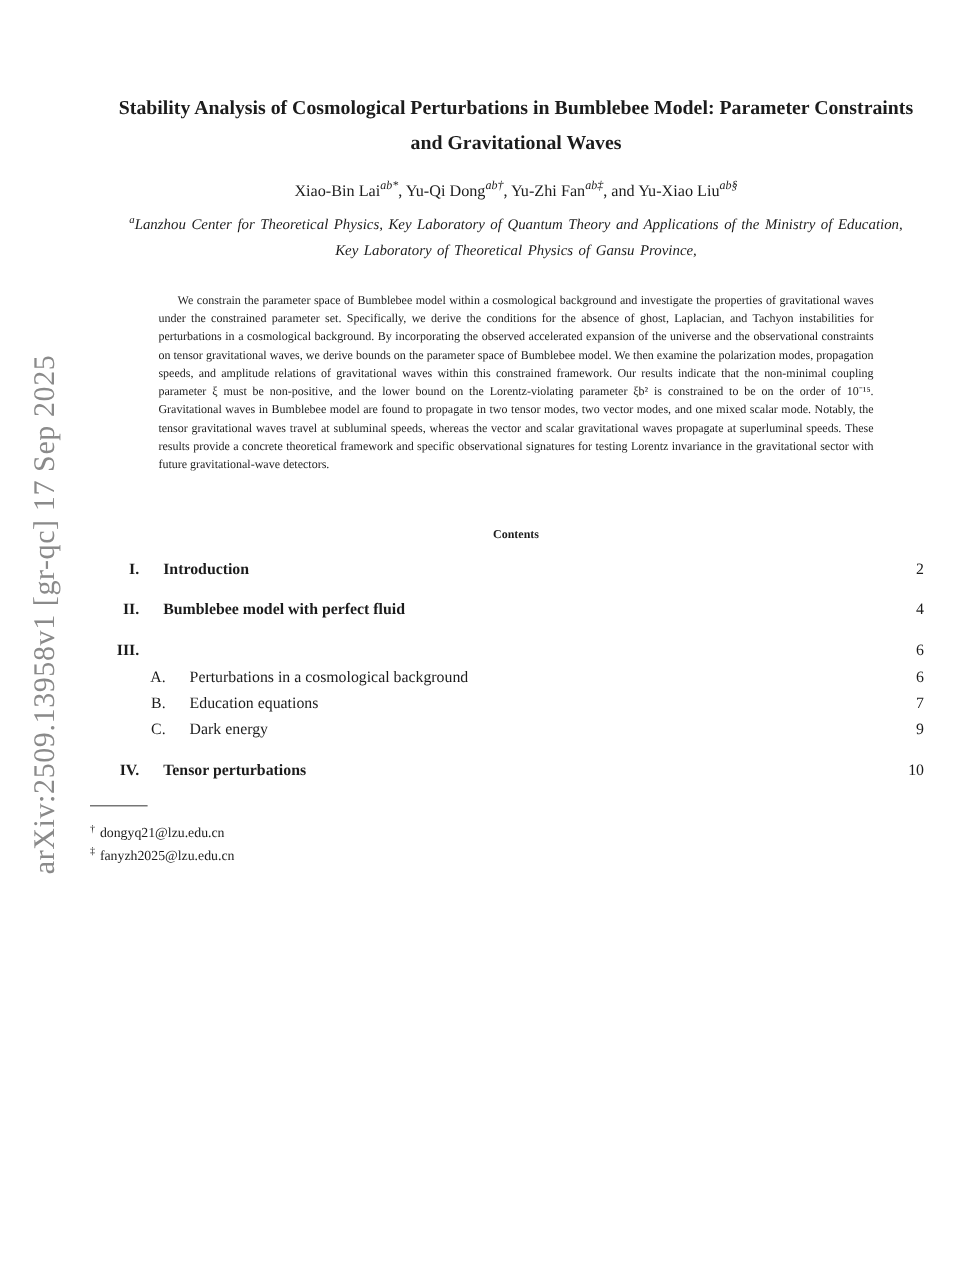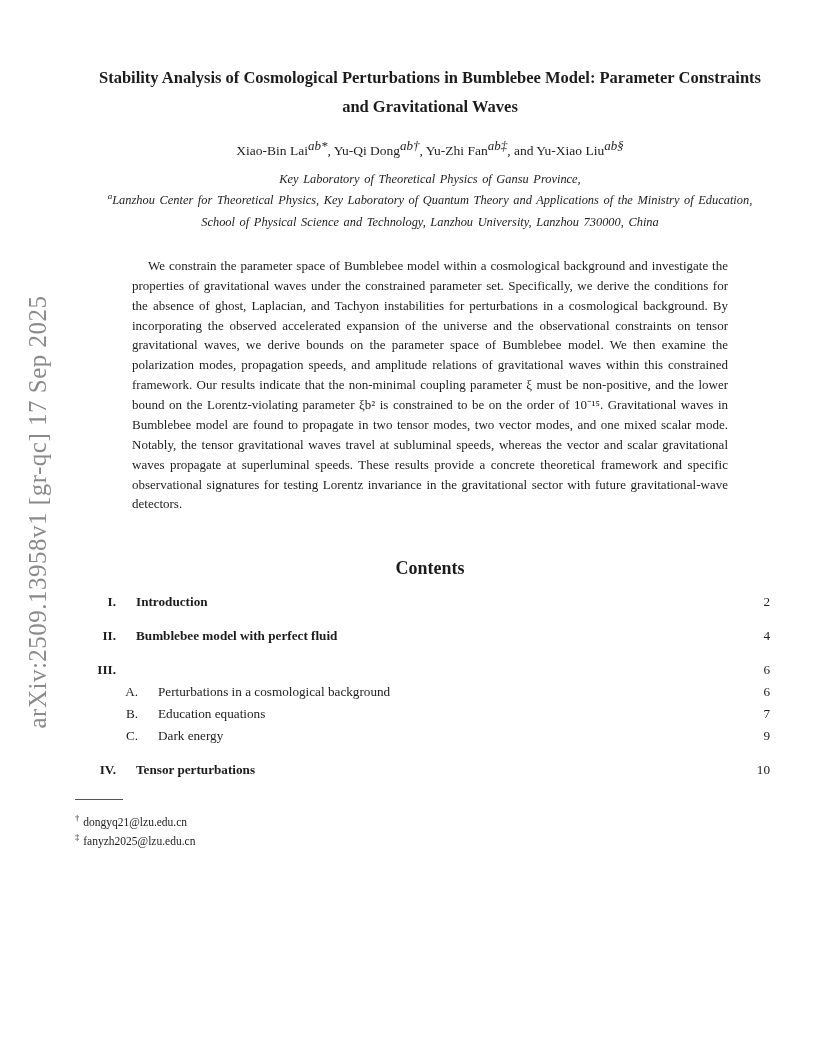--- a/index.html
+++ b/index.html
@@ -18,64 +18,64 @@
     top:512px; left:38px;
     transform:translate(-50%,-50%) rotate(-90deg);
     white-space:nowrap;
     font-size:25px;
     letter-spacing:0.5px;
     color:#8a8a8a;
   }
 
   .content {
     position:absolute;
-    left:90px; top:0;
+    left:90px; top:12px;
     width:680px;
   }
 
   .paper-title {
     margin:64px auto 0;
     max-width:680px;
     font-size:16.5px;
     font-weight:bold;
     text-align:center;
     line-height:1.75;
   }
 
   .authors {
     margin-top:16px;
     text-align:center;
     font-size:13.5px;
   }
-  .authors sup { font-size:13px; font-style:italic; }
+  .authors sup { font-size:10px; font-style:italic; }
 
   .affiliations {
     margin-top:9px;
     text-align:center;
     font-style:italic;
     font-size:12.4px;
     line-height:1.62;
     word-spacing:1.5px;
   }
   .affil-line sup { font-size:9px; }
 
   .abstract {
     width:596px;
     margin:24px auto 0;
     text-align:justify;
-    font-size:13px;
+    font-size:10px;
     line-height:1.53;
     text-indent:16px;
   }
 
   .contents-heading {
     margin-top:44px;
     text-align:center;
     font-weight:bold;
-    font-size:18px;
+    font-size:10px;
   }
 
   .toc { margin-top:6px; font-size:13.2px; }
   .toc-row {
     display:flex;
     align-items:baseline;
     line-height:22px;
   }
   .toc-row.section { font-weight:bold; margin-top:12px; }
   .toc-label { flex:none; width:26px; text-align:right; }
@@ -107,23 +107,22 @@
 
 <div class="arxiv-banner">arXiv:2509.13958v1  [gr-qc]  17 Sep 2025</div>
 
 <div class="content">
 
   <div class="paper-title">Stability Analysis of Cosmological Perturbations in Bumblebee Model: Parameter Constraints and Gravitational Waves</div>
 
   <div class="authors"><span><span>Xiao-Bin Lai</span><sup>ab*</sup><span>, </span></span><span><span>Yu-Qi Dong</span><sup>ab†</sup><span>, </span></span><span><span>Yu-Zhi Fan</span><sup>ab‡</sup><span>, and </span></span><span><span>Yu-Xiao Liu</span><sup>ab§</sup><span></span></span></div>
 
   <div class="affiliations">
+    <div class="affil-line"><sup>a</sup><span>Lanzhou Center for Theoretical Physics, Key Laboratory of Quantum Theory and Applications of the Ministry of Education,</span></div>
     <div class="affil-line"><sup></sup><span>Key Laboratory of Theoretical Physics of Gansu Province,</span></div>
-    <div class="affil-line"><sup>a</sup><span>Lanzhou Center for Theoretical Physics, Key Laboratory of Quantum Theory and Applications of the Ministry of Education,</span></div>
-    <div class="affil-line"><sup></sup><span>School of Physical Science and Technology, Lanzhou University, Lanzhou 730000, China</span></div>
   </div>
 
   <div class="abstract">We constrain the parameter space of Bumblebee model within a cosmological background and investigate the properties of gravitational waves under the constrained parameter set. Specifically, we derive the conditions for the absence of ghost, Laplacian, and Tachyon instabilities for perturbations in a cosmological background. By incorporating the observed accelerated expansion of the universe and the observational constraints on tensor gravitational waves, we derive bounds on the parameter space of Bumblebee model. We then examine the polarization modes, propagation speeds, and amplitude relations of gravitational waves within this constrained framework. Our results indicate that the non-minimal coupling parameter ξ must be non-positive, and the lower bound on the Lorentz-violating parameter ξb² is constrained to be on the order of 10⁻¹⁵. Gravitational waves in Bumblebee model are found to propagate in two tensor modes, two vector modes, and one mixed scalar mode. Notably, the tensor gravitational waves travel at subluminal speeds, whereas the vector and scalar gravitational waves propagate at superluminal speeds. These results provide a concrete theoretical framework and specific observational signatures for testing Lorentz invariance in the gravitational sector with future gravitational-wave detectors.</div>
 
   <div class="contents-heading">Contents</div>
 
   <div class="toc">
     <div class="toc-row section">
       <span class="toc-label">I.</span>
       <span class="toc-title">Introduction</span>

